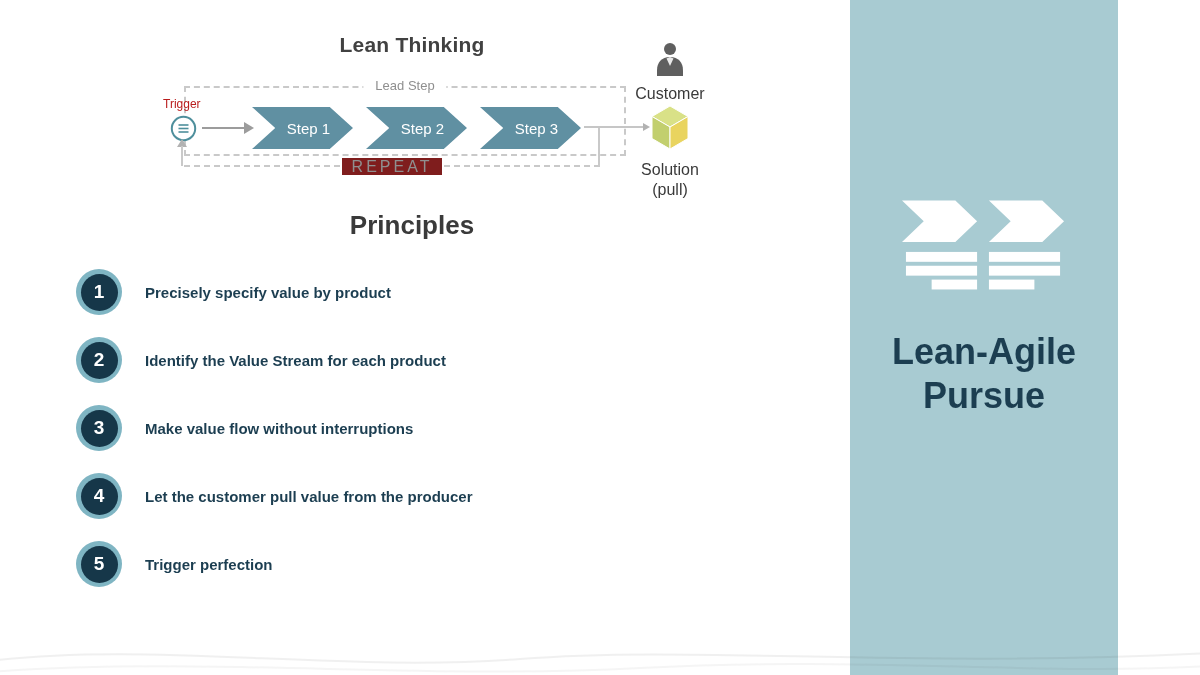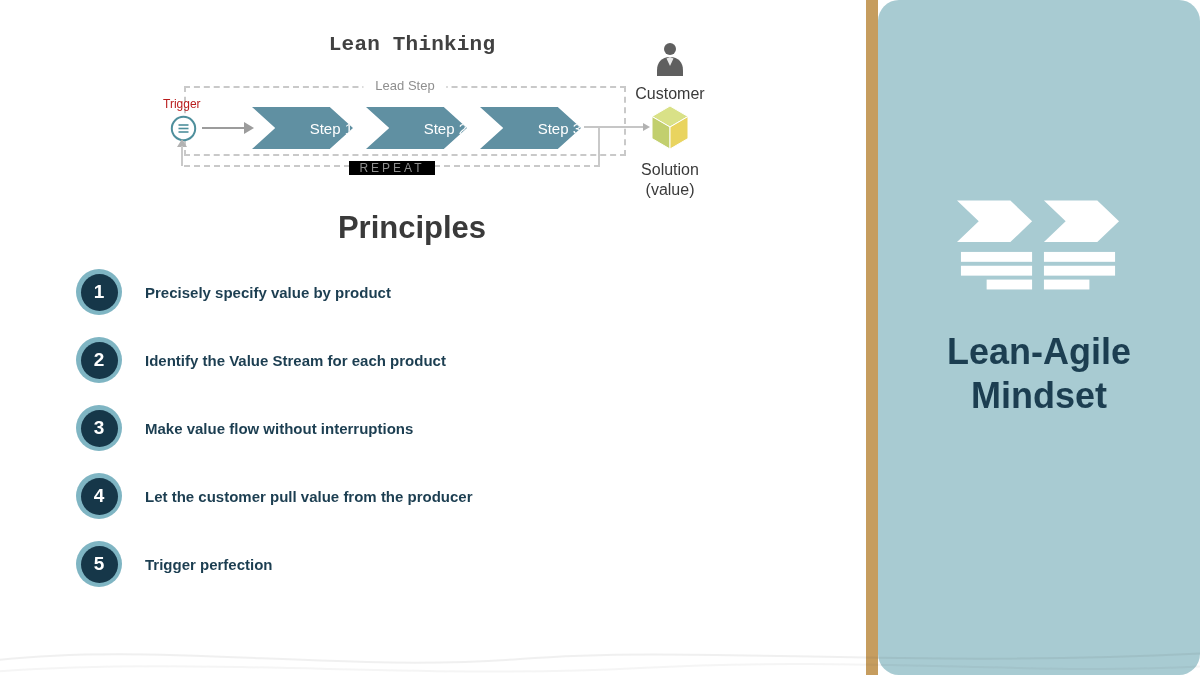--- a/index.html
+++ b/index.html
@@ -3,66 +3,66 @@
 <meta charset="utf-8">
 <style>
   html,body{margin:0;padding:0;background:#ffffff;}
   .slide{
     position:relative;width:1200px;height:675px;overflow:hidden;background:#ffffff;
     font-family:"Liberation Sans",sans-serif;
   }
   
   .main{position:absolute;left:0;top:0;width:866px;height:675px;}
   .lt-title{position:absolute;left:0;top:33px;width:824px;text-align:center;
-    font-size:21px;font-weight:bold;color:#414141;letter-spacing:.2px;font-family:Liberation Mono, monospace;}
+    font-size:21px;font-weight:bold;color:#414141;letter-spacing:.2px;}
   
   .dashed-box{position:absolute;left:184px;top:86px;width:438px;height:66px;
     border:2px dashed #c9c9c9;}
   .lead-time{position:absolute;top:-10px;left:50%;transform:translateX(-50%);
     background:#fff;padding:0 12px;font-size:13px;color:#8f8f8f;white-space:nowrap;}
   .trigger-label{position:absolute;left:163px;top:97px;font-size:12px;color:#b91c1c;}
   .trigger-circle{position:absolute;left:170px;top:115px;width:27px;height:27px;}
   .arrow-line{position:absolute;left:202px;top:127px;width:42px;height:2px;background:#9c9c9c;}
   .arrow-head{position:absolute;left:244px;top:122px;width:0;height:0;
     border-top:6px solid transparent;border-bottom:6px solid transparent;border-left:10px solid #9c9c9c;}
   .steps{position:absolute;left:252px;top:107px;display:flex;gap:13px;}
   .chev{width:101px;height:42px;background:#6090a2;color:#ffffff;
     clip-path:polygon(0 0,77% 0,100% 50%,77% 100%,0 100%,23% 50%);
-    display:flex;align-items:center;justify-content:flex-end;font-size:15px;}
+    display:flex;align-items:center;justify-content:center;font-size:15px;}
   .chev span{margin-left:12px;}
   .vline{position:absolute;width:0;border-left:2px solid #c9c9c9;}
   .vline.left{left:181px;top:146px;height:20px;}
   .vline.right{left:598px;top:128px;height:38px;}
   .up-arrow{position:absolute;left:177px;top:139px;width:0;height:0;
     border-left:5px solid transparent;border-right:5px solid transparent;border-bottom:8px solid #b2b2b2;}
   .h-connector{position:absolute;left:584px;top:126px;width:62px;height:2px;background:#c6c6c6;}
   .h-connector-head{position:absolute;left:643px;top:123px;width:0;height:0;
     border-top:4px solid transparent;border-bottom:4px solid transparent;border-left:7px solid #b2b2b2;}
   .repeat-rule{position:absolute;left:184px;top:165px;width:416px;border-top:2px dashed #c9c9c9;}
   .repeat-wrap{position:absolute;left:184px;top:158px;width:416px;text-align:center;}
-  .repeat-label{background:#000000;padding:0 10px;font-size:12px;color:#8f8f8f;letter-spacing:3px;}
+  .repeat-label{background:#7f1d1d;padding:0 10px;font-size:16px;color:#8f8f8f;letter-spacing:3px;}
   .customer-icon{position:absolute;left:654px;top:42px;width:32px;height:36px;}
   .customer-label{position:absolute;left:634px;top:85px;width:72px;text-align:center;
     font-size:16px;color:#3a3a3a;}
   .cube-icon{position:absolute;left:650px;top:105px;width:40px;height:46px;}
   .solution-label{position:absolute;left:628px;top:160px;width:84px;text-align:center;
     font-size:16px;color:#3a3a3a;line-height:1.25;}
   
   .principles-heading{position:absolute;left:0;top:210px;width:824px;text-align:center;
-    font-size:31px;font-weight:bold;color:#3a3a3a;}
+    font-size:26px;font-weight:bold;color:#3a3a3a;}
   .principles-list{position:absolute;left:76px;top:258px;}
   .p-row{display:flex;align-items:center;height:68px;}
   .p-num{width:46px;height:46px;border-radius:50%;background:#7fb5c3;flex:0 0 46px;
     display:flex;align-items:center;justify-content:center;}
   .p-num-core{width:37px;height:37px;border-radius:50%;background:#163749;color:#ffffff;
     display:flex;align-items:center;justify-content:center;font-size:19px;font-weight:bold;}
   .p-text{margin-left:23px;font-size:15px;font-weight:bold;color:#1c3e51;white-space:nowrap;}
   
   .gold-stripe{position:absolute;left:866px;top:0;width:12px;height:675px;background:#c69d5f;}
-  .sidebar{position:absolute;left:878px;top:0;width:322px;height:675px;background:#a8cbd2;border-radius:21px;}
+  .sidebar{position:absolute;left:850px;top:0;width:268px;height:675px;background:#a8cbd2;}
   .vs-icon{position:absolute;left:50%;transform:translateX(-50%);top:200px;width:164px;height:92px;}
   .sb-title{position:absolute;left:0;top:330px;width:100%;text-align:center;
     font-size:36px;font-weight:bold;color:#1c3e51;line-height:1.22;}
   
   .waves{position:absolute;left:0;bottom:0;width:1200px;height:50px;pointer-events:none;}
 </style>
 </head>
 <body>
 
 <div class="slide">
@@ -117,21 +117,21 @@
     </svg>
     <div class="customer-label">Customer</div>
 
     <svg class="cube-icon" viewBox="0 0 40 46">
       <path d="M20,1 L38,11.5 L20,22 L2,11.5 Z" fill="#d9e187" stroke="#ffffff" stroke-width="1"></path>
       <path d="M2,11.5 L20,22 L20,44 L2,33.5 Z" fill="#c2cf6e" stroke="#ffffff" stroke-width="1"></path>
       <path d="M38,11.5 L20,22 L20,44 L38,33.5 Z" fill="#e9d45f" stroke="#ffffff" stroke-width="1"></path>
     </svg>
     <div class="solution-label">
       <div>Solution</div>
-      <div>(value)</div>
+      <div>(pull)</div>
     </div>
 
     <div class="principles-heading">Principles</div>
 
     <div class="principles-list">
       <div class="p-row">
         <div class="p-num">
           <div class="p-num-core">1</div>
         </div>
         <div class="p-text">Precisely specify value by product</div>
@@ -174,21 +174,21 @@
         <rect x="4" y="52" width="72" height="10"></rect>
         <rect x="4" y="66" width="72" height="10"></rect>
         <rect x="30" y="80" width="46" height="10"></rect>
         <rect x="88" y="52" width="72" height="10"></rect>
         <rect x="88" y="66" width="72" height="10"></rect>
         <rect x="88" y="80" width="46" height="10"></rect>
       </g>
     </svg>
     <div class="sb-title">
       <div>Lean-Agile</div>
-      <div>Mindset</div>
+      <div>Pursue</div>
     </div>
   </div>
 
   <svg class="waves" viewBox="0 0 1200 50" preserveAspectRatio="none">
     <path d="M-10,36 C150,16 340,48 520,34 C700,20 900,44 1210,28" fill="none" stroke="rgba(60,60,60,0.08)" stroke-width="2"></path>
     <path d="M-10,47 C200,31 420,55 640,43 C860,31 1040,51 1210,41" fill="none" stroke="rgba(60,60,60,0.05)" stroke-width="2"></path>
   </svg>
 
 </div>
 

